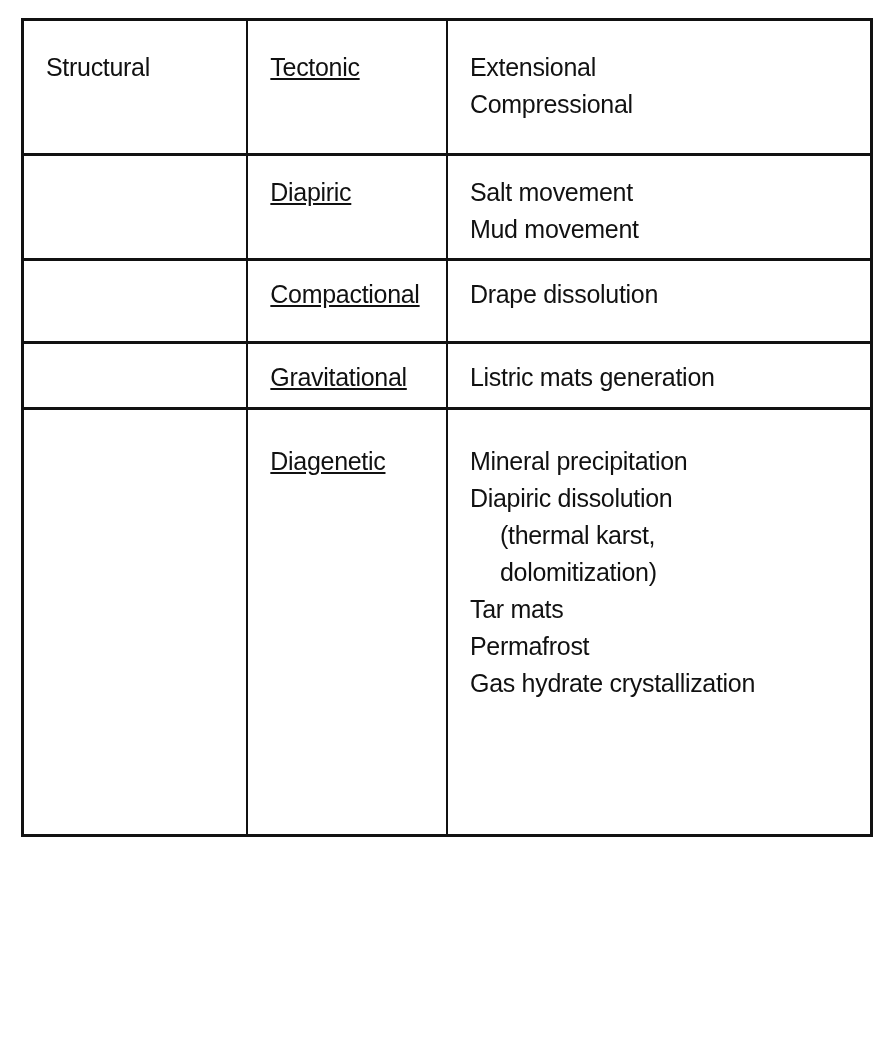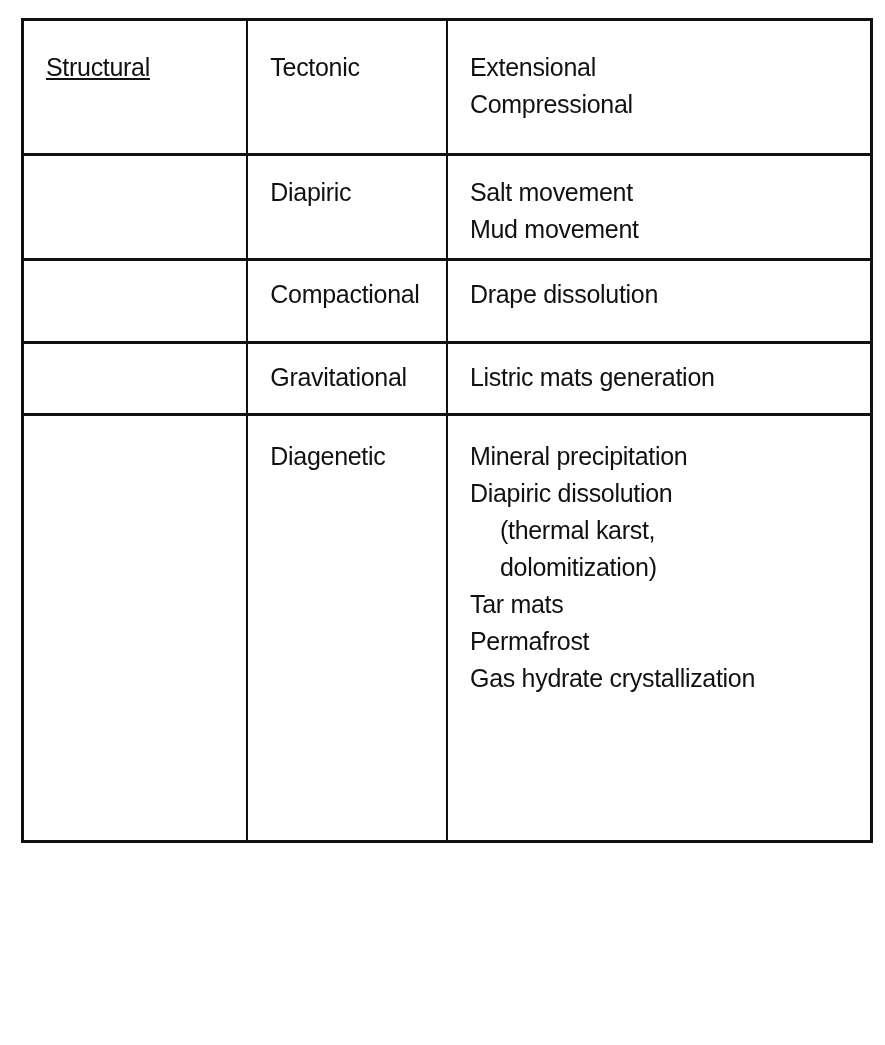--- a/index.html
+++ b/index.html
@@ -17,30 +17,30 @@
       letter-spacing: -0.3px;
     }
     .tbl td {
       border-left: 2px solid #111;
       border-right: 2px solid #111;
       border-top: 3px solid #111;
       border-bottom: 3px solid #111;
       vertical-align: top;
       padding: 0;
     }
-    .c1 { width: 216px; text-decoration: underline; }
-    .c2 { width: 192px; }
+    .c1 { width: 216px; }
+    .c2 { width: 192px; text-decoration: underline; }
     .c3 { width: 410px; }
     .cell { padding-left: 22px; padding-right: 8px; }
     .row-a .cell { padding-top: 28px; padding-bottom: 10px; }
     .row-b .cell { padding-top: 18px; padding-bottom: 10px; }
     .row-c .cell { padding-top: 15px; padding-bottom: 28px; }
-    .row-d .cell { padding-top: 15px; padding-bottom: 17px; }
+    .row-d .cell { padding-top: 15px; padding-bottom: 10px; }
     .row-e .cell { padding-top: 15px; padding-bottom: 10px; }
-    .row-f .cell { padding-top: 22px; padding-bottom: 10px; }
+    .row-f .cell { padding-top: 33px; padding-bottom: 10px; }
     .row-a td { height: 132px; }
     .row-b td { height: 98px; }
     .row-c td { height: 63px; }
     .row-d td { height: 63px; }
     .row-e td { height: 209px; }
     .row-f td { height: 424px; }
     .line { display: block; white-space: nowrap; }
     .line.ind1 { padding-left: 30px; }
     .line.ind2 { padding-left: 30px; }
   </style>

